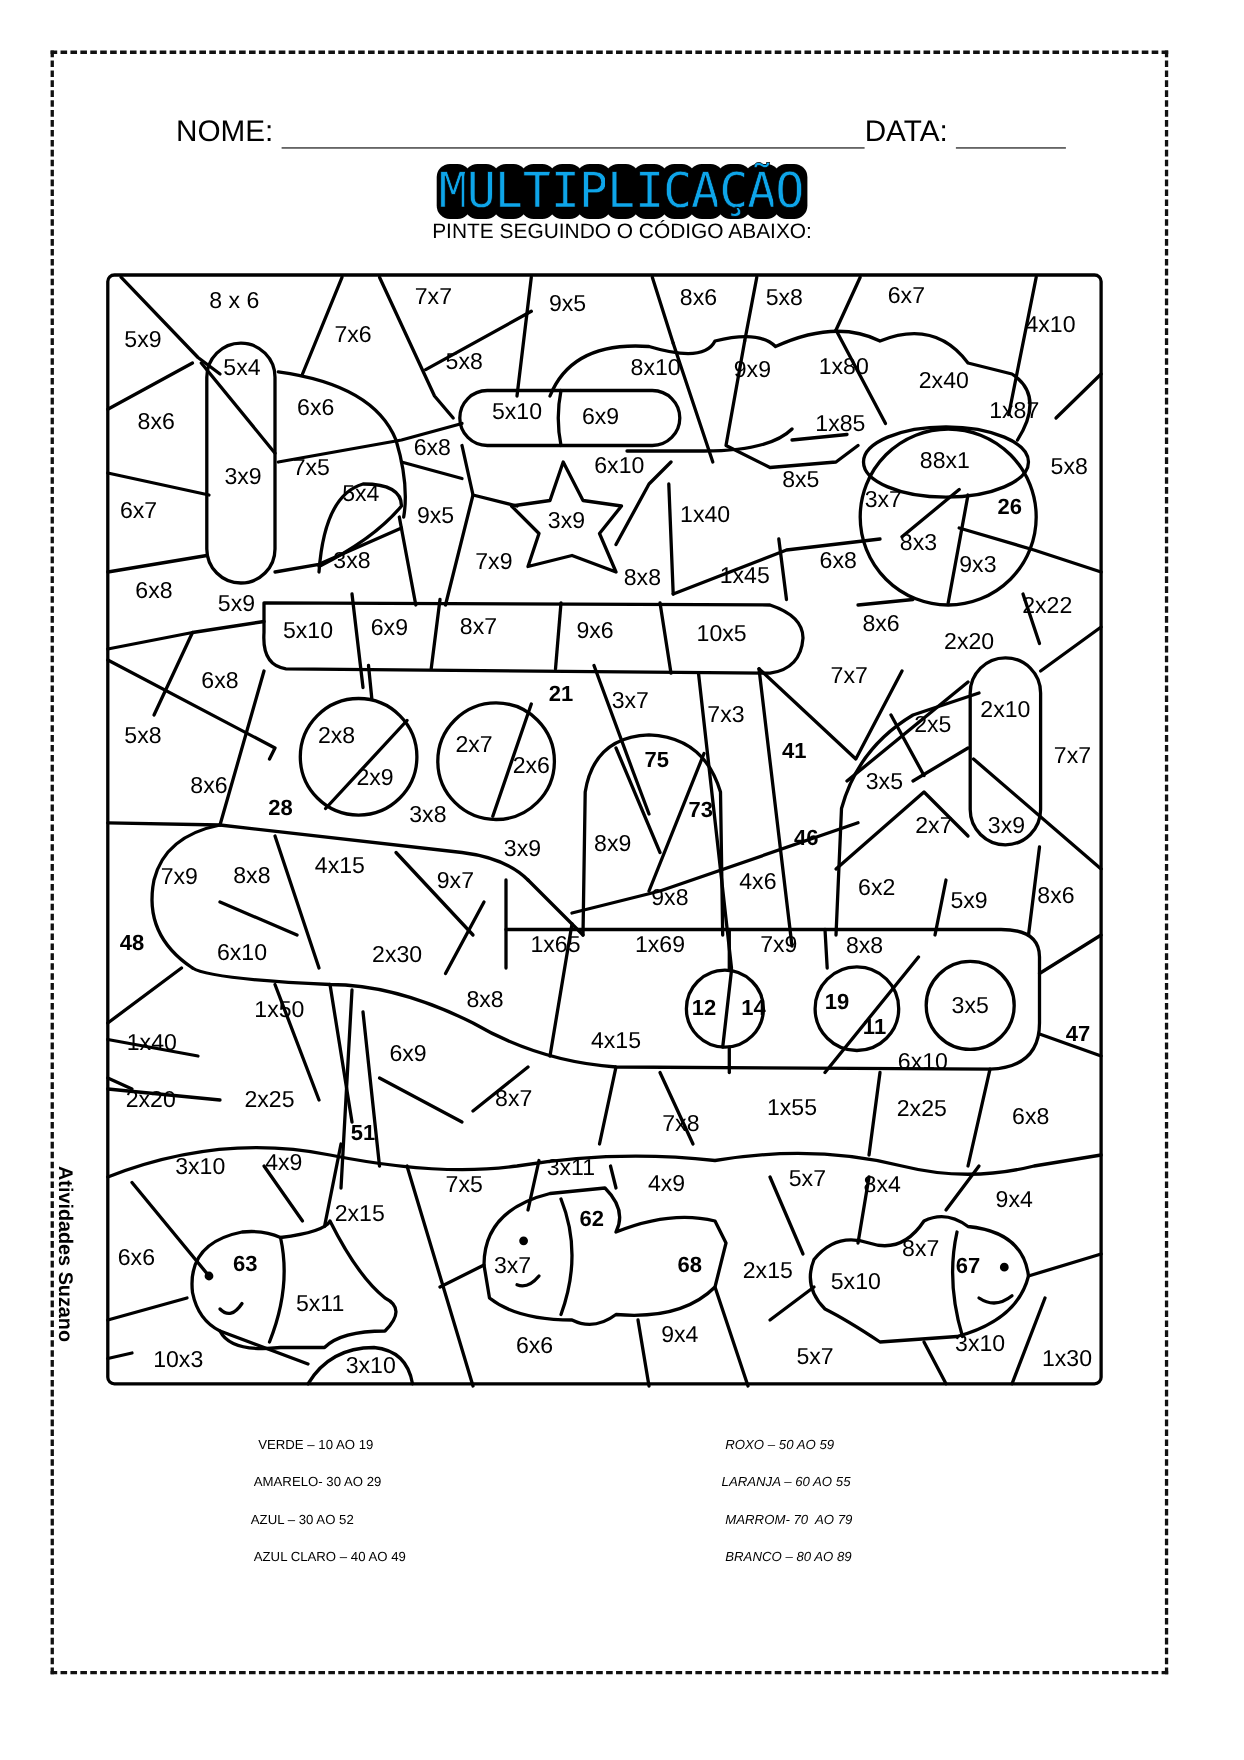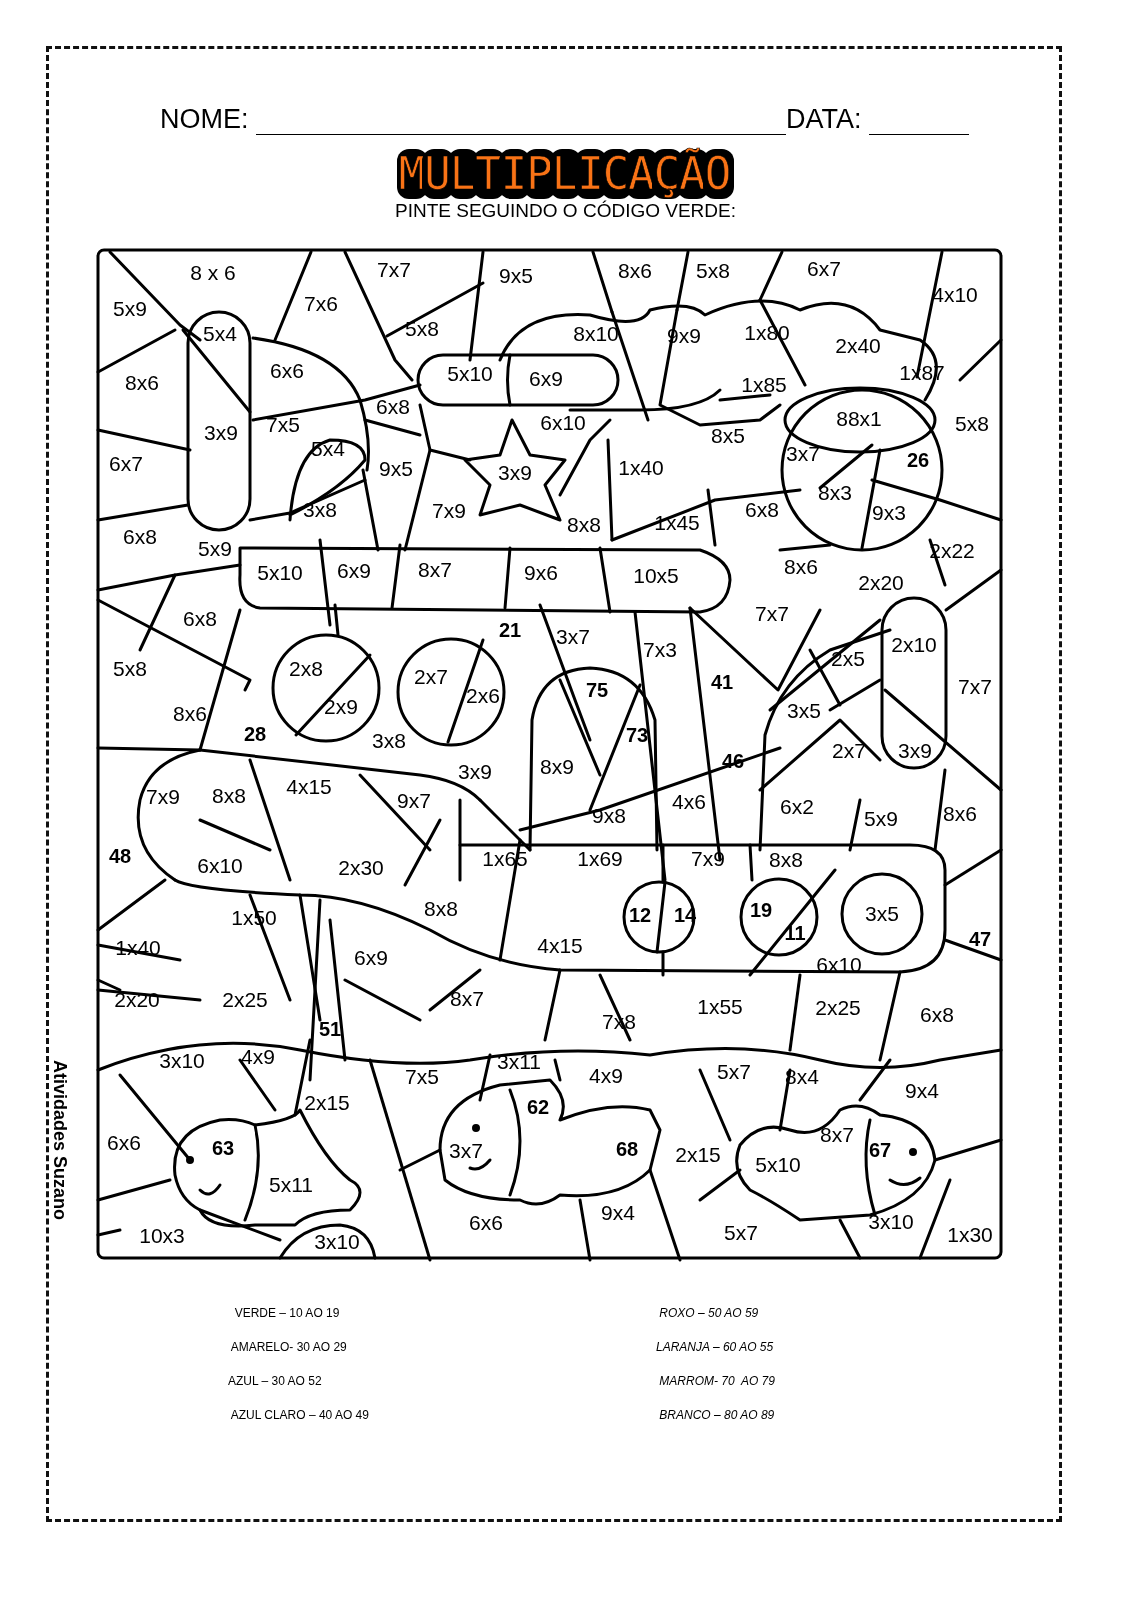--- a/index.html
+++ b/index.html
@@ -1,21 +1,21 @@
 <!DOCTYPE html>
 <html><head>
 <meta charset="utf-8">
 <style>
   html, body { margin: 0; padding: 0; background: #ffffff; }
   body { width: 1131px; height: 1600px; position: relative; overflow: hidden; font-family: "Liberation Sans", sans-serif; color: #000; }
   .page-border { position: absolute; left: 46px; top: 46px; width: 1016px; height: 1476px; border: 3px dashed #111; box-sizing: border-box; }
   .header-line { position: absolute; top: 104px; left: 160px; font-family: "Liberation Sans", sans-serif; font-size: 27px; letter-spacing: 0px; white-space: nowrap; }
   .header-line .blank { display: inline-block; border-bottom: 1.5px solid #000; height: 20px; vertical-align: bottom; }
   .title-wrap { position: absolute; top: 148px; left: 0; width: 1131px; text-align: center; }
-  .title { display: inline-block; font-family: "DejaVu Sans Mono", monospace; font-size: 44px; color: #f97316; letter-spacing: 1px; }
+  .title { display: inline-block; font-family: "DejaVu Sans Mono", monospace; font-size: 44px; color: #0ea5e9; letter-spacing: 1px; }
   .title span.ch { display: inline-block; background: #000; border-radius: 12px; padding: 0 2px; margin: 0 -3px; line-height: 50px; -webkit-text-stroke: 0.6px #000; }
   .subtitle { position: absolute; top: 200px; left: 0; width: 1131px; text-align: center; font-size: 19px; }
   svg.picture { position: absolute; left: 0; top: 0; }
   .lbl { font-family: "Liberation Sans", sans-serif; font-size: 21px; fill: #000; text-anchor: middle; dominant-baseline: middle; }
   .lbl.bold { font-weight: bold; font-size: 20px; }
   .side-credit { position: absolute; left: 70px; top: 1060px; transform-origin: left top; transform: translate(0,0) rotate(90deg); font-weight: bold; font-size: 18px; white-space: nowrap; }
   .legend { position: absolute; top: 1296px; font-size: 12px; line-height: 34px; }
   .legend.left { left: 228px; }
   .legend.right { left: 656px; font-style: italic; }
   .legend div { white-space: pre; }
@@ -28,21 +28,21 @@
 <div class="header-line">
   <span>NOME:</span>
   <span class="blank" style="width:530px;"></span><span>DATA:</span>
   <span class="blank" style="width:100px;"></span>
 </div>
 
 <div class="title-wrap">
   <span class="title" id="title"><span class="ch">M</span><span class="ch">U</span><span class="ch">L</span><span class="ch">T</span><span class="ch">I</span><span class="ch">P</span><span class="ch">L</span><span class="ch">I</span><span class="ch">C</span><span class="ch">A</span><span class="ch">Ç</span><span class="ch">Ã</span><span class="ch">O</span></span>
 </div>
 
-<div class="subtitle">PINTE SEGUINDO O CÓDIGO VERDE:</div>
+<div class="subtitle">PINTE SEGUINDO O CÓDIGO ABAIXO:</div>
 
 <svg class="picture" width="1131" height="1600" viewBox="0 0 1131 1600">
   <g fill="none" stroke="#000" stroke-width="3" stroke-linejoin="round" stroke-linecap="round">
 
     <rect x="98" y="250" width="903" height="1008" rx="6"></rect>
 
     <path d="M110 252 L180 325 L200 340"></path>
     <path d="M98 372 L175 330"></path>
     <path d="M183 330 L250 412"></path>
     <path d="M311 252 L275 340"></path>

